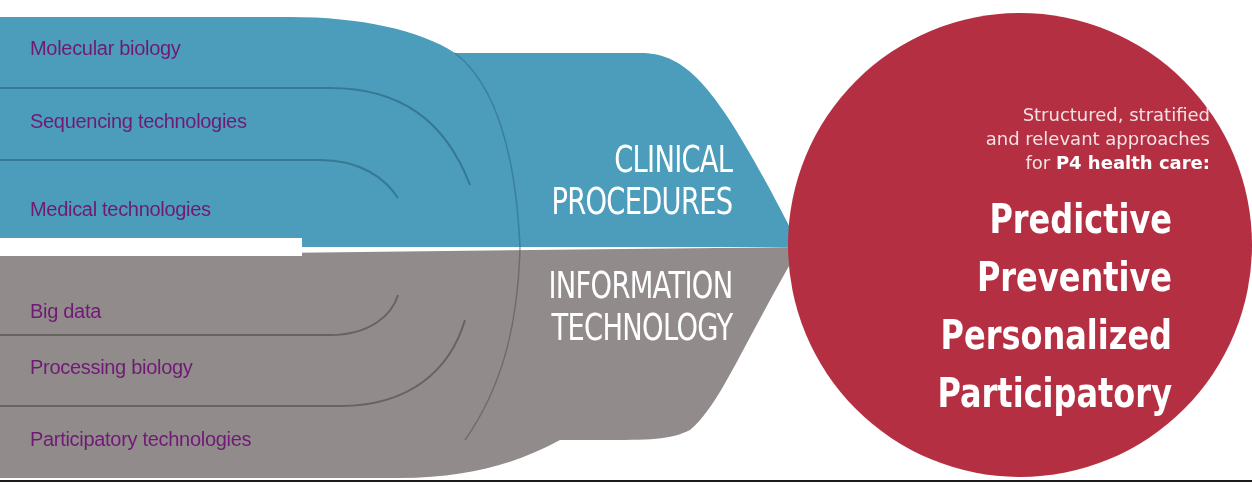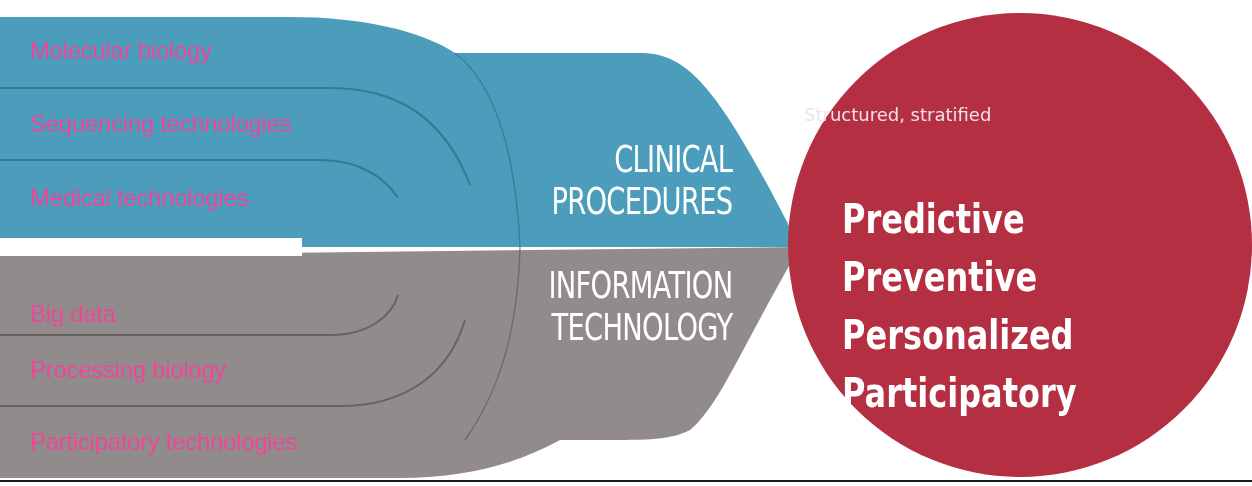--- a/index.html
+++ b/index.html
@@ -1,20 +1,20 @@
 <!DOCTYPE html>
 <html><head>
 <meta charset="utf-8">
 <style>
   html, body { margin:0; padding:0; background:#ffffff; }
   body { width:1252px; height:486px; position:relative; overflow:hidden; font-family:"Liberation Sans", sans-serif; }
   #diagram { position:absolute; left:0; top:0; width:1252px; height:486px; }
-  .label-item { position:absolute; left:30px; color:#ec4899; font-family:"Liberation Sans", sans-serif; font-size:24px; letter-spacing:-0.3px; white-space:nowrap; }
+  .label-item { position:absolute; left:30px; color:#701a75; font-family:"Liberation Sans", sans-serif; font-size:20px; letter-spacing:-0.3px; white-space:nowrap; }
   .big-label { position:absolute; color:#ffffff; font-family:"DejaVu Sans", sans-serif; font-weight:normal; text-align:right; line-height:42px; font-size:38px; letter-spacing:-1px; transform:scaleX(0.72); transform-origin:right top; white-space:nowrap; }
-  .circle-text { position:absolute; left:804px; width:380px; text-align:left; color:#ffffff; }
+  .circle-text { position:absolute; left:830px; width:380px; text-align:right; color:#ffffff; }
   .intro { top:103px; font-family:"DejaVu Sans", sans-serif; font-size:18px; line-height:24px; color:#f3e2e4; }
   .intro b { font-weight:bold; color:#ffffff; }
   .p-word { font-family:"DejaVu Sans", sans-serif; font-weight:bold; font-size:40px; line-height:58px; display:block; transform:scaleX(0.8); }
   .p-list { top:190px; }
   .bottom-rule { position:absolute; left:0; top:480px; width:1252px; height:2px; background:#1a1a1a; }
 </style>
 </head>
 <body>
 
 <svg id="diagram" width="1252" height="486" viewBox="0 0 1252 486">
@@ -30,37 +30,39 @@
   <path d="M0,406 L340,406 C410,406 450,370 465,320" fill="none" stroke="#5e5758" stroke-width="2" opacity="0.8"></path>
   <path d="M520,247 C518,330 500,390 465,440" fill="none" stroke="#5e5758" stroke-width="1.5" opacity="0.6"></path>
 
   <rect x="0" y="238" width="302" height="18" fill="#ffffff"></rect>
 
   <circle cx="1020" cy="245" r="232" fill="#b52f42"></circle>
 </svg>
 
 <div class="label-item" style="top:37px;">Molecular biology</div>
 <div class="label-item" style="top:110px;">Sequencing technologies</div>
-<div class="label-item" style="top:184px;">Medical technologies</div>
+<div class="label-item" style="top:198px;">Medical technologies</div>
 
 <div class="label-item" style="top:300px;">Big data</div>
 <div class="label-item" style="top:356px;">Processing biology</div>
 <div class="label-item" style="top:428px;">Participatory technologies</div>
 
 <div class="big-label" style="right:520px; top:138px;">
   <div>CLINICAL</div>
   <div>PROCEDURES</div>
 </div>
 <div class="big-label" style="right:520px; top:264px;">
   <div>INFORMATION</div>
   <div>TECHNOLOGY</div>
 </div>
 
 <div class="circle-text intro">
   <div>Structured, stratified</div>
+  <div>and relevant approaches</div>
+  <div><span>for </span><b>P4 health care:</b></div>
 </div>
 <div class="circle-text p-list">
   <span class="p-word">Predictive</span>
   <span class="p-word">Preventive</span>
   <span class="p-word">Personalized</span>
   <span class="p-word">Participatory</span>
 </div>
 
 <div class="bottom-rule"></div>
 

